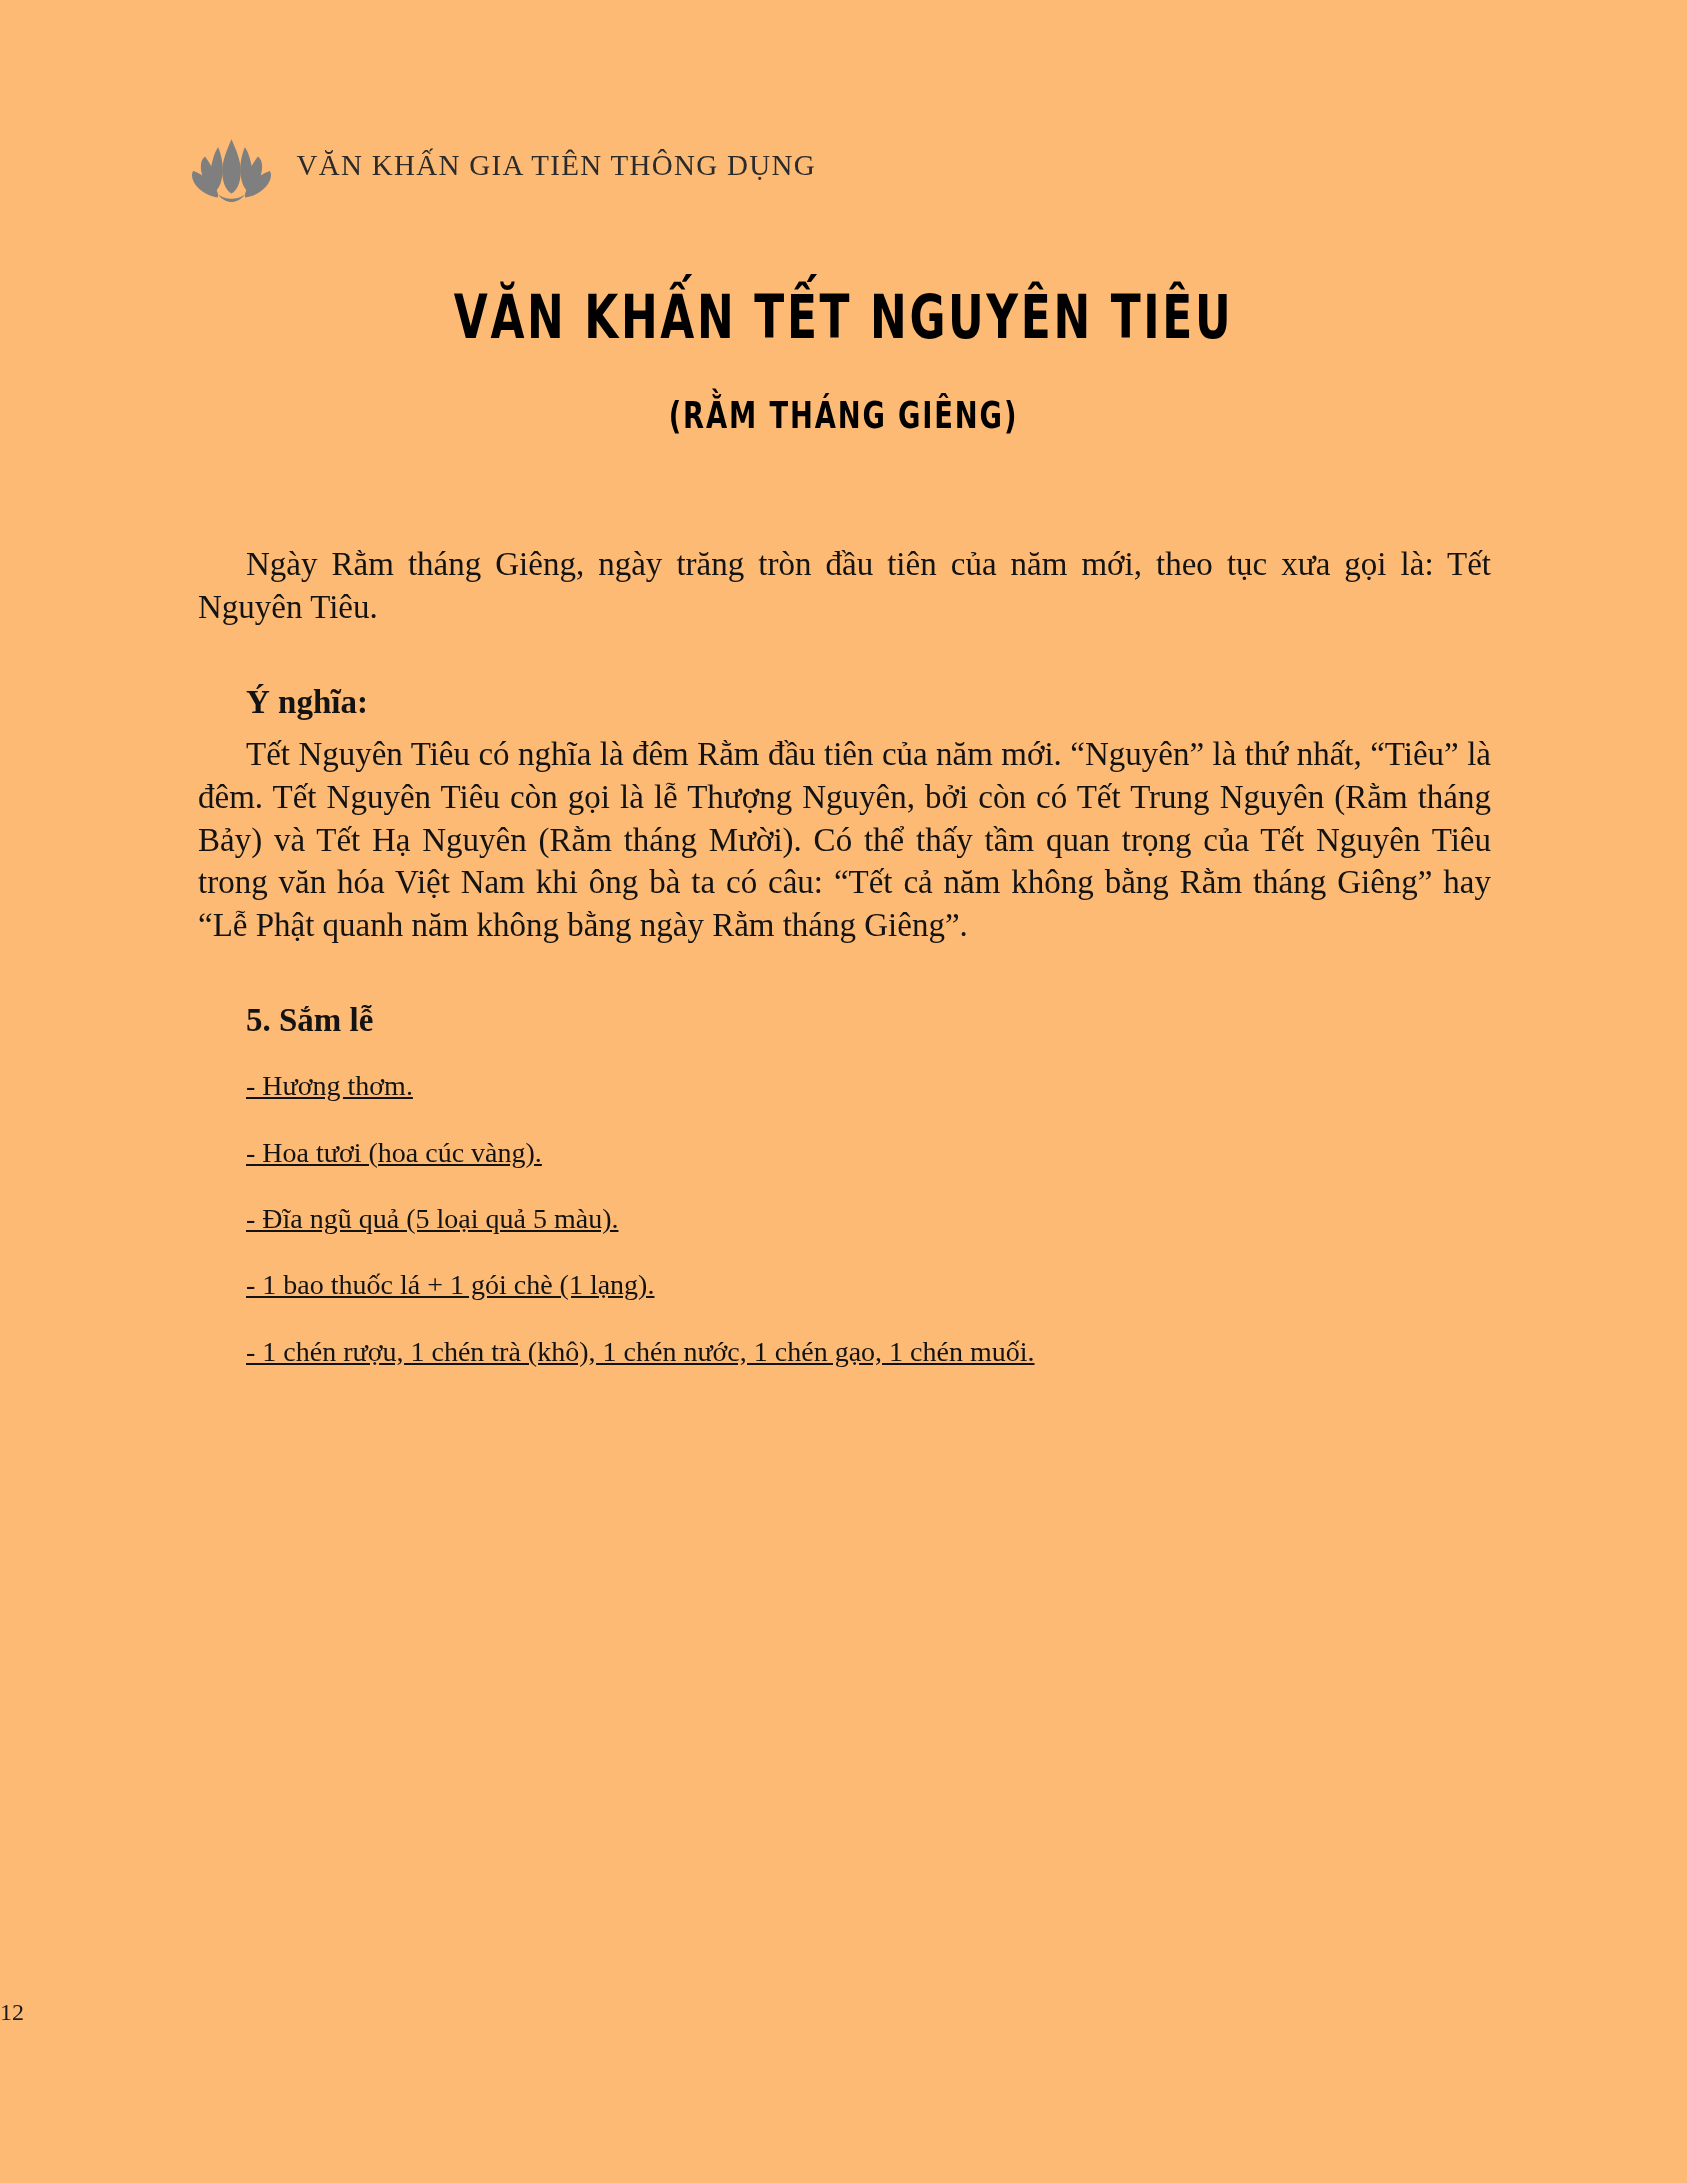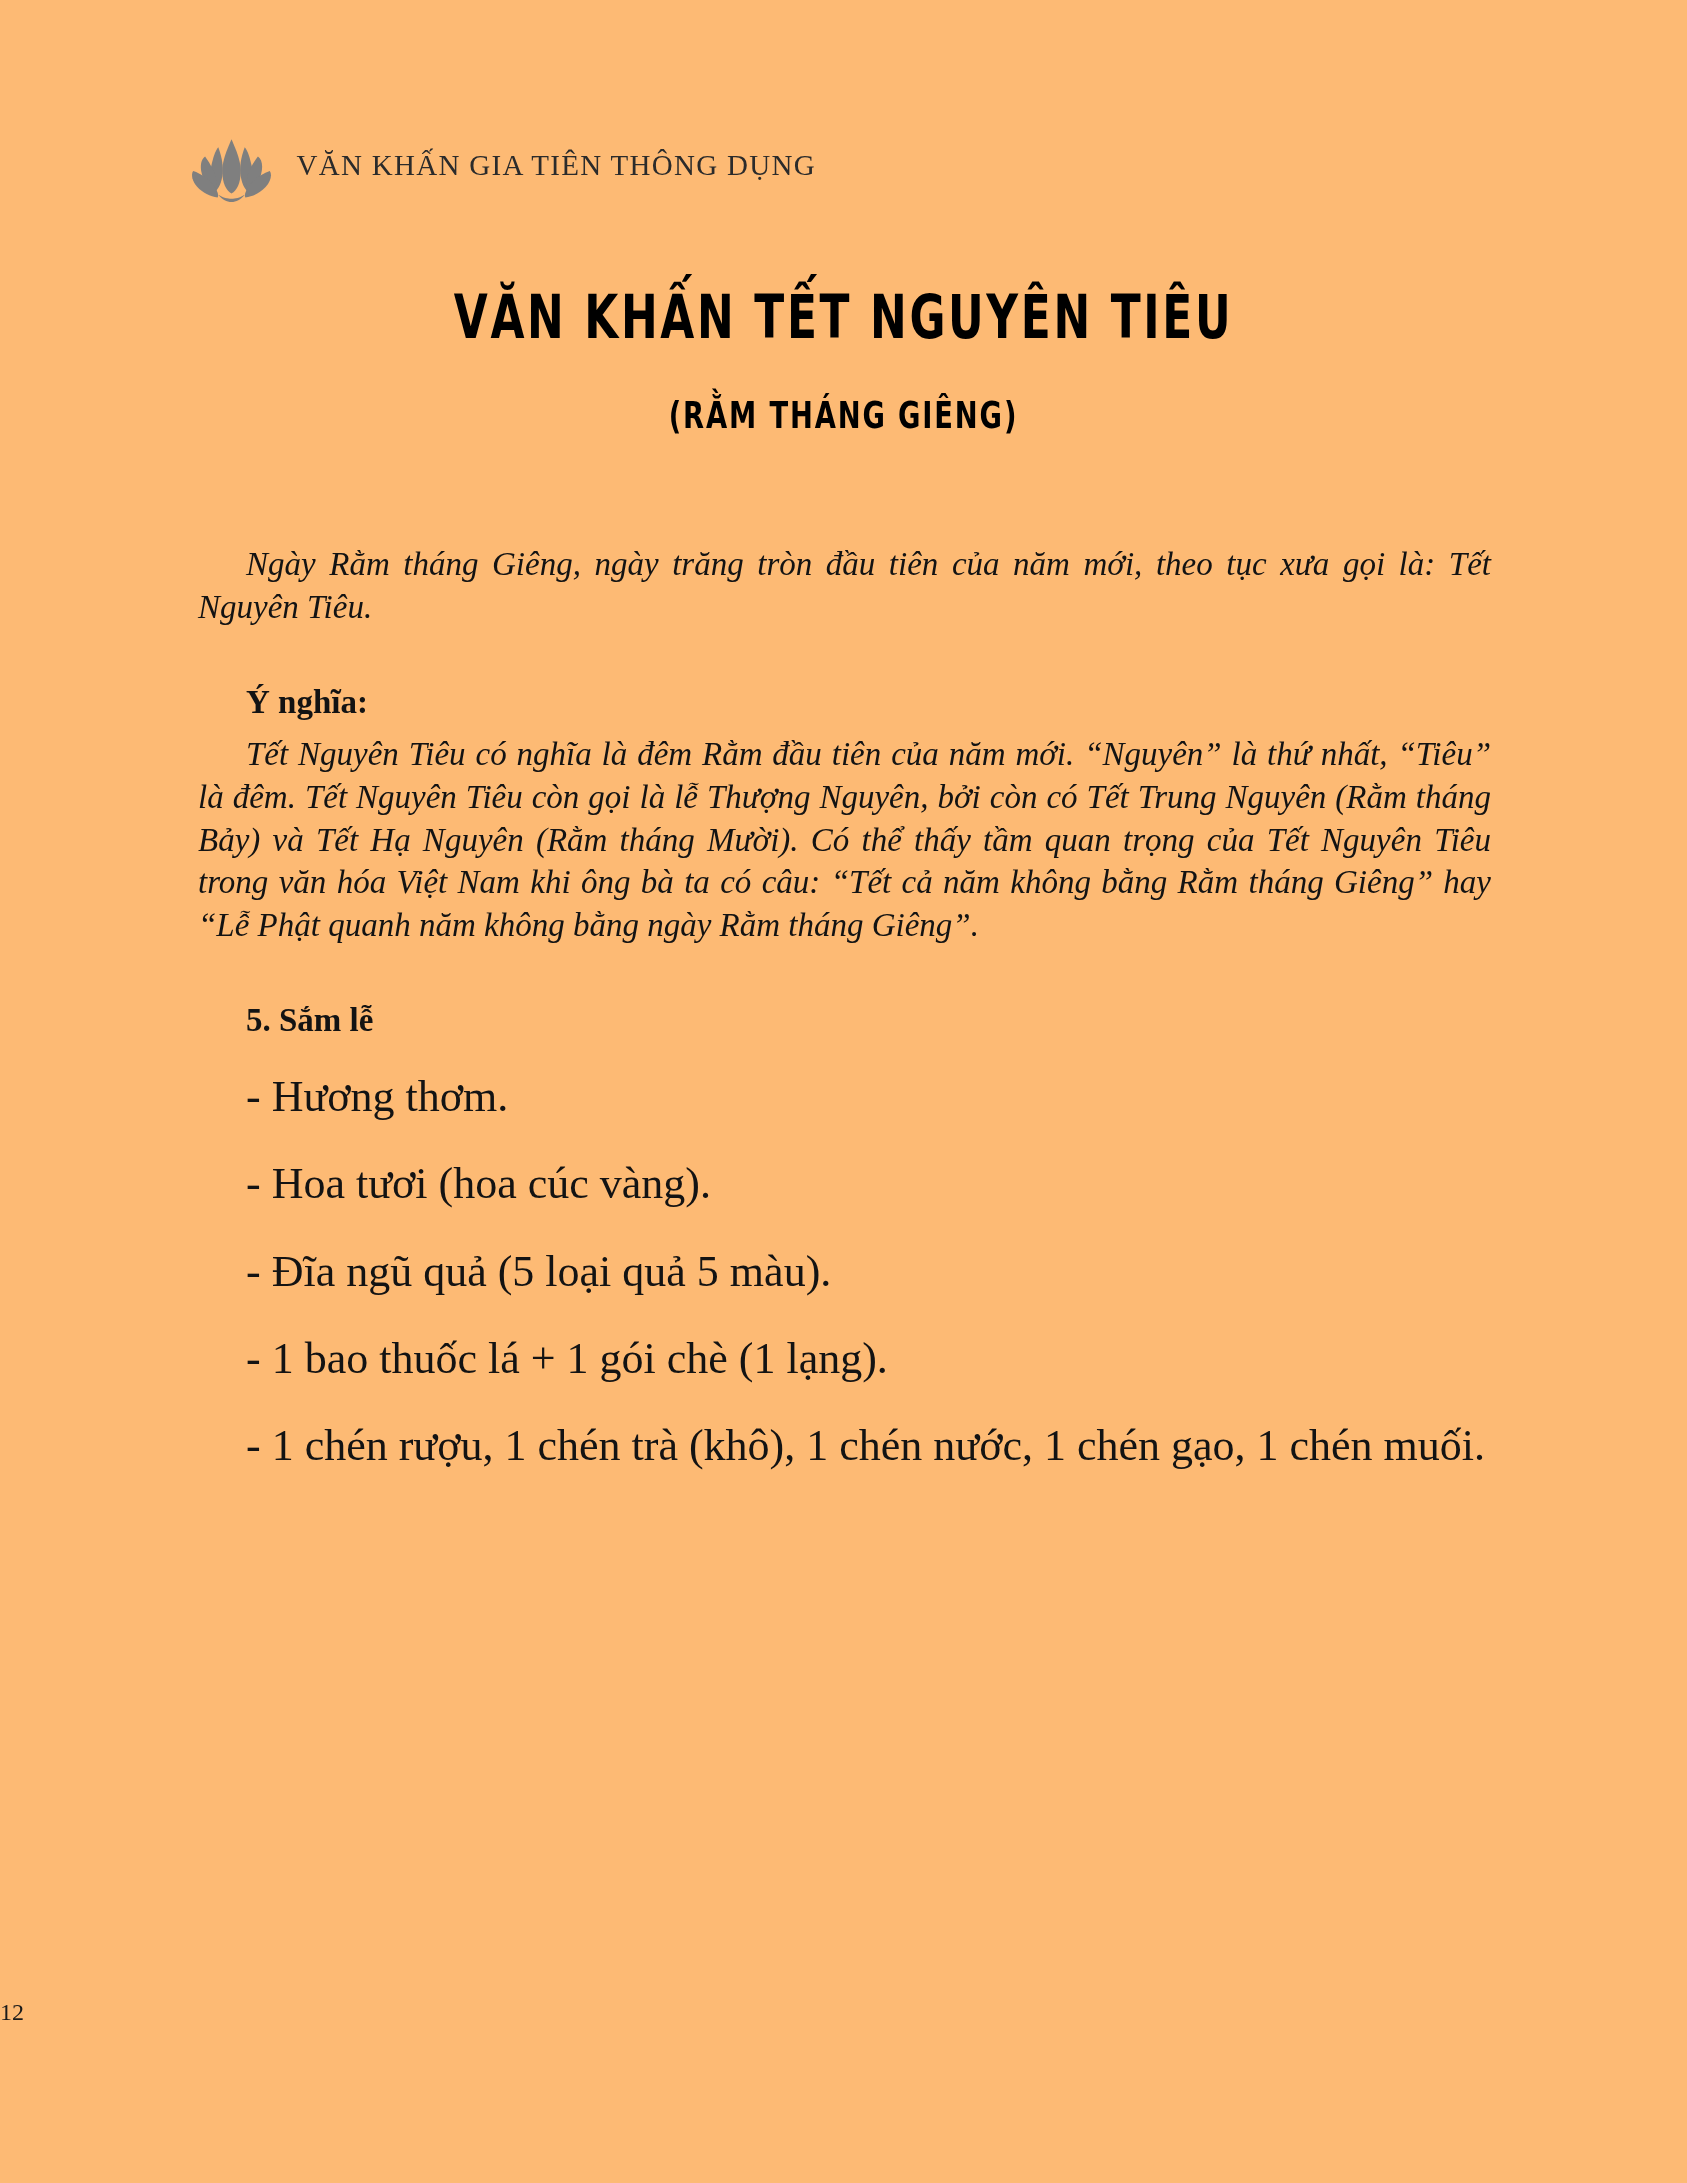--- a/index.html
+++ b/index.html
@@ -85,21 +85,20 @@
     width: 1293px;
   }
 
   .para {
     font-size: 33px;
     line-height: 1.30;
     text-align: justify;
     text-justify: inter-word;
     margin: 0 0 9.3px 0;
     hyphens: none;
-    font-style: italic;
   }
 
   .para.indent {
     text-indent: 48px;
   }
 
   .section-heading {
     font-size: 33px;
     font-weight: 700;
     line-height: 1.30;
@@ -117,25 +116,26 @@
     padding-left: 48px;
   }
 
   .list {
     margin: 0;
     padding: 0;
     list-style: none;
   }
 
   .list-item {
-    font-size: 44px;
+    font-size: 28px;
     line-height: 1.30;
     padding-left: 48px;
     margin: 0 0 30px 0;
     white-space: nowrap;
+    text-decoration: underline;
   }
 
   
   .page-number {
     position: absolute;
     left: 0;
     right: 0;
     top: 1999px;
     text-align: left;
     font-size: 24px;

